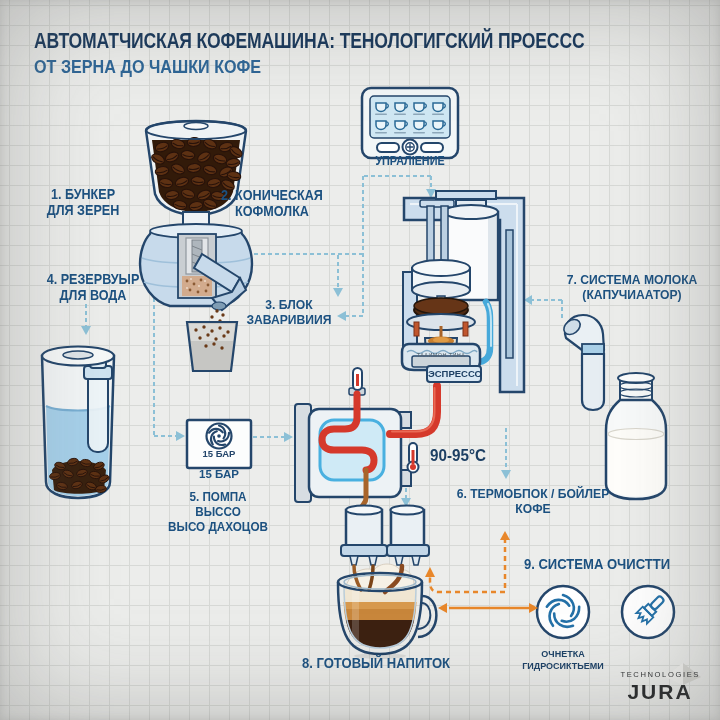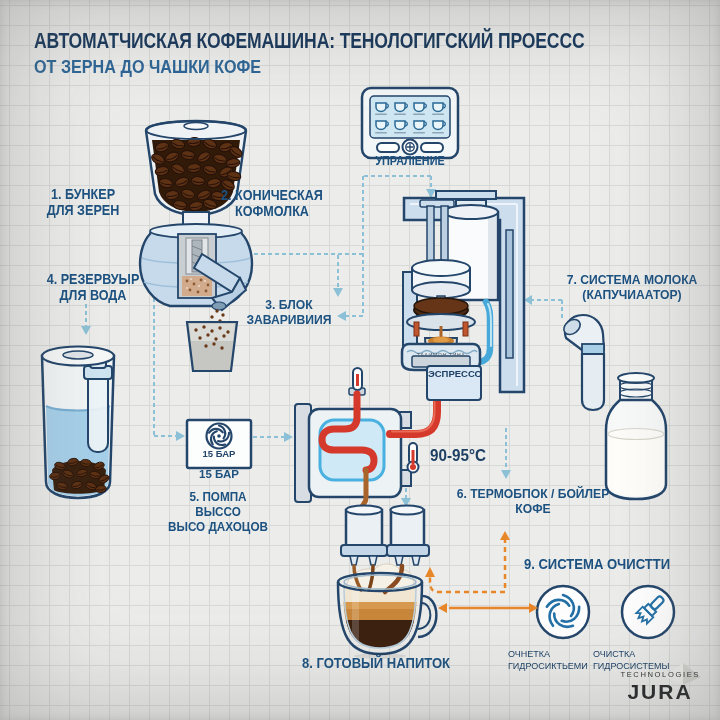--- a/index.html
+++ b/index.html
@@ -12,22 +12,22 @@
     font-family:"Liberation Sans",sans-serif;}
   .page::after{content:"";position:absolute;inset:0;pointer-events:none;
     box-shadow:inset 0 0 110px rgba(104,106,102,.42),inset 0 0 10px rgba(104,106,102,.20);}
   .t{position:absolute;white-space:nowrap}
   .title{left:34px;top:28px;font-size:22px;font-weight:700;color:#16365a;
     letter-spacing:-.2px;transform:scaleX(.80);transform-origin:0 0}
   .subtitle{left:34px;top:56px;font-size:19px;font-weight:700;color:#2d6596;
     transform:scaleX(.85);transform-origin:0 0}
   .lbl{font-weight:700;color:#1c5180;text-align:center;line-height:1.14;
     transform:scaleX(.9);transform-origin:50% 0;white-space:normal}
-  .small-cap{font-weight:400;color:#1b4066;}
-  .plate{left:426px;top:365px;width:56px;height:36px;border:2px solid #24466b;border-radius:4px;
+  .small-cap{font-weight:700;color:#1b4066;text-align:center}
+  .plate{left:426px;top:365px;width:56px;height:18px;border:2px solid #24466b;border-radius:4px;
     background:#d9e8f4;color:#1c3f63;font-size:9.5px;font-weight:700;text-align:center;line-height:13px}
   .engraving{left:412px;top:352px;width:58px;font-size:5.5px;color:#53616c;
     text-align:center;letter-spacing:.4px}
   .pbadge{left:189px;top:448px;width:60px;font-size:9.5px;font-weight:700;color:#24466b;text-align:center}
   .pcap{left:189px;top:468px;width:60px;font-size:11.5px;font-weight:700;color:#1c5180;text-align:center}
   .temp{left:430px;top:447px;font-size:16px;font-weight:700;color:#1c3f63;transform:scaleX(.95);transform-origin:0 0}
   .panel-label{left:359px;top:155px;width:102px;font-size:12px}
   .clean-lbl{top:648px;width:110px;font-size:9px;line-height:1.35}
   .brand{left:620px;top:680px;width:80px;text-align:center;font-size:21px;font-weight:700;
     letter-spacing:2px;color:#232527}
@@ -461,21 +461,17 @@
 <div class="t pbadge">15 БАР</div>
 <div class="t pcap">15 БАР</div>
 <div class="t temp">90-95°C</div>
 <div class="t plate">ЭСПРЕССО</div>
 <div class="t engraving">ТААИМОН ТИНА</div>
 
 <div class="t small-cap clean-lbl" style="left:508px">
   <div>ОЧНЕТКА</div>
   <div>ГИДРОСИКТЬЕМИ</div>
 </div>
-<div class="t small-cap clean-lbl" style="left:593px">
-  <div>ОЧИСТКА</div>
-  <div>ГИДРОСИСТЕМЫ</div>
-</div>
 
 <div class="t brand">JURA</div>
 <div class="t tagline">TECHNOLOGIES</div>
 
 </div>
 
 </body></html>

